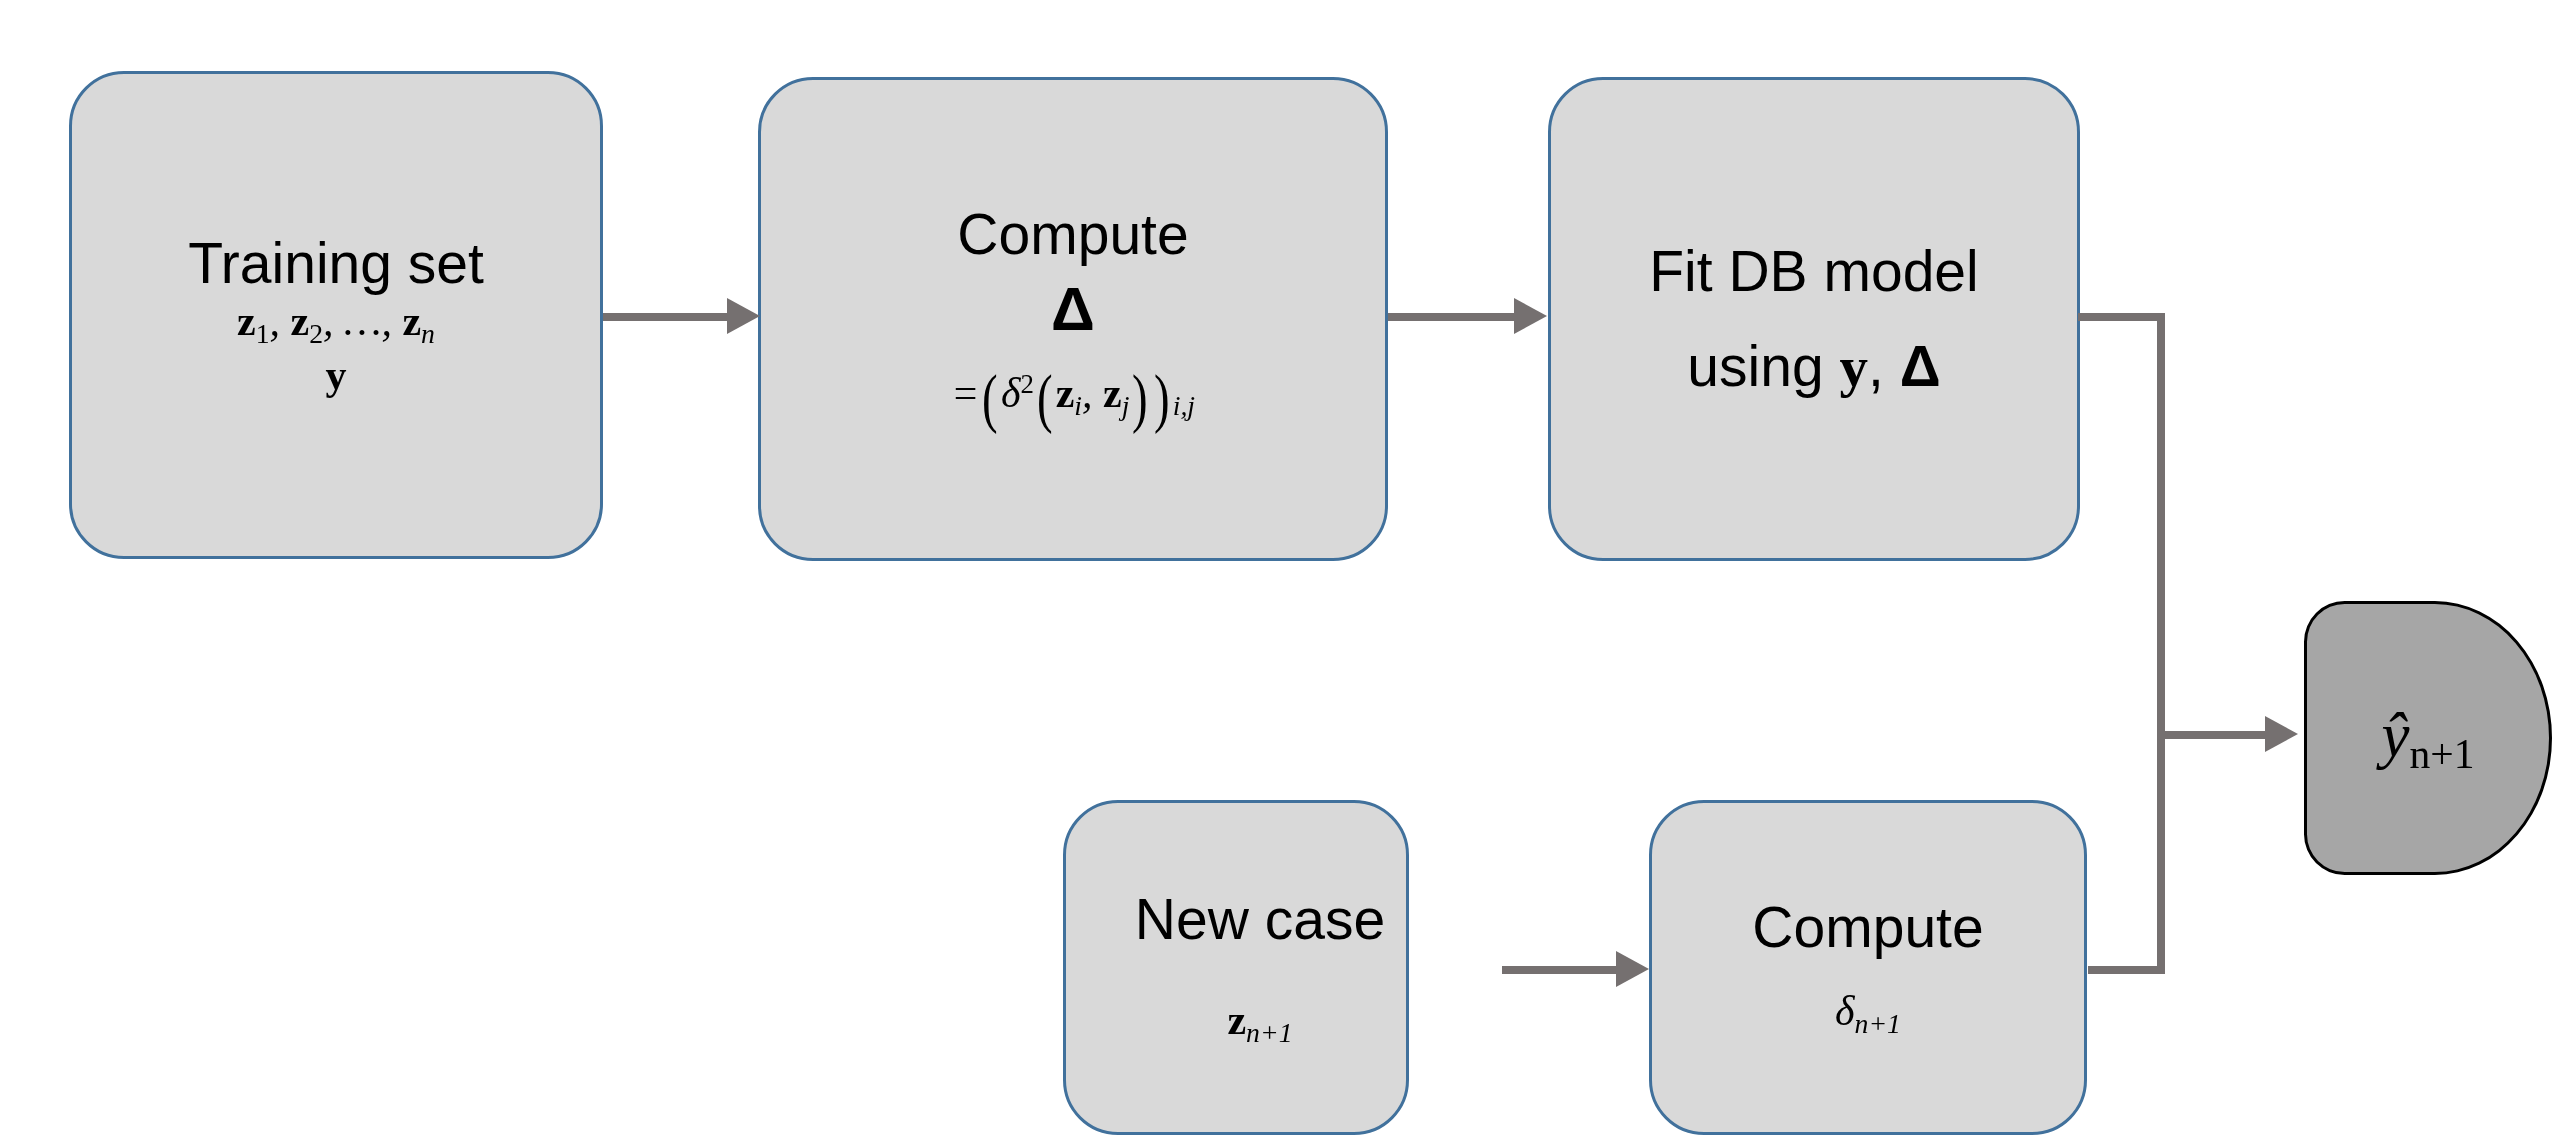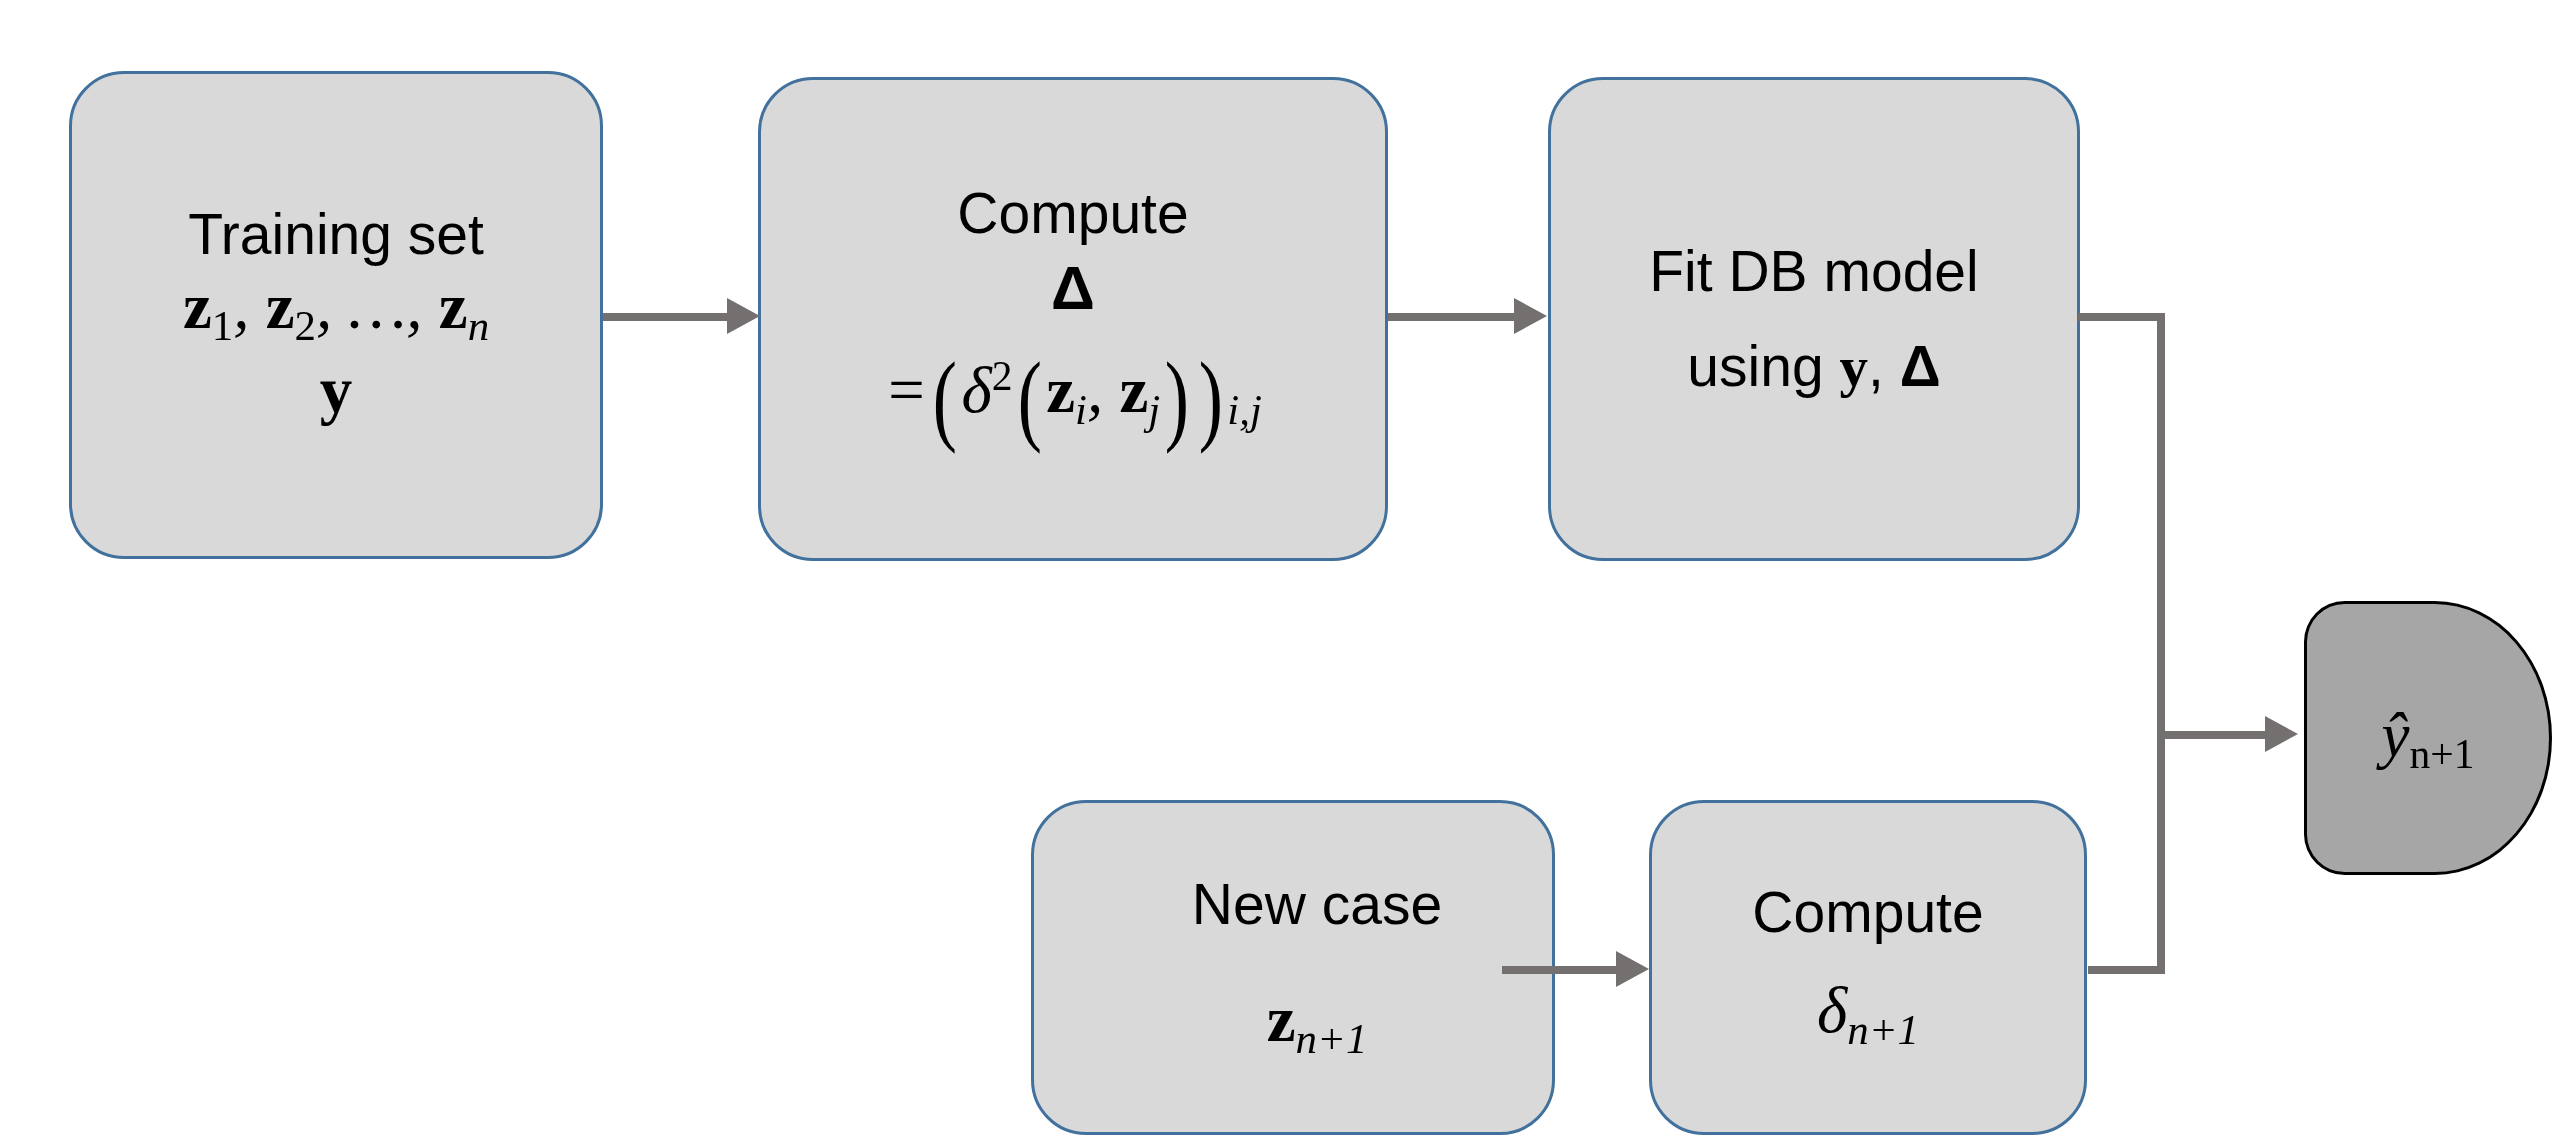--- a/index.html
+++ b/index.html
@@ -42,21 +42,21 @@
     font-size: 57px;
     font-weight: 400;
   }
   
   .math {
     font-family: "Liberation Serif", serif;
     font-size: 57px;
   }
   .mathbig {
     font-family: "Liberation Serif", serif;
-    font-size: 65px;
+    font-size: 42px;
   }
   .bser { font-family: "Liberation Serif", serif; font-weight: bold; }
   .iser { font-family: "Liberation Serif", serif; font-style: italic; }
   sub.sb {
     font-family: "Liberation Serif", serif;
     font-style: italic;
     font-weight: normal;
     font-size: 0.66em;
     vertical-align: -0.28em;
   }
@@ -83,21 +83,21 @@
     font-weight: 300;
     vertical-align: -0.20em;
     display: inline-block;
     transform: scaleX(0.72);
   }
 
   
   #node-training   { left: 69px;   top: 71px;  width: 534px; height: 488px; }
   #node-compute-delta { left: 758px; top: 77px; width: 630px; height: 484px; }
   #node-fit-model  { left: 1548px; top: 77px;  width: 532px; height: 484px; }
-  #node-new-case   { left: 1031px; top: 800px; width: 524px; height: 335px; padding-left: 48px; }
+  #node-new-case   { left: 1063px; top: 800px; width: 346px; height: 335px; padding-left: 48px; }
   #node-compute-d  { left: 1649px; top: 800px; width: 438px; height: 335px; }
 
   
   #node-output {
     left: 2304px; top: 601px; width: 248px; height: 274px;
     background: #A6A6A6;
     border: 3px solid #000000;
     border-radius: 45px / 45px;
     border-top-left-radius: 41px 41px;
     border-bottom-left-radius: 41px 41px;

